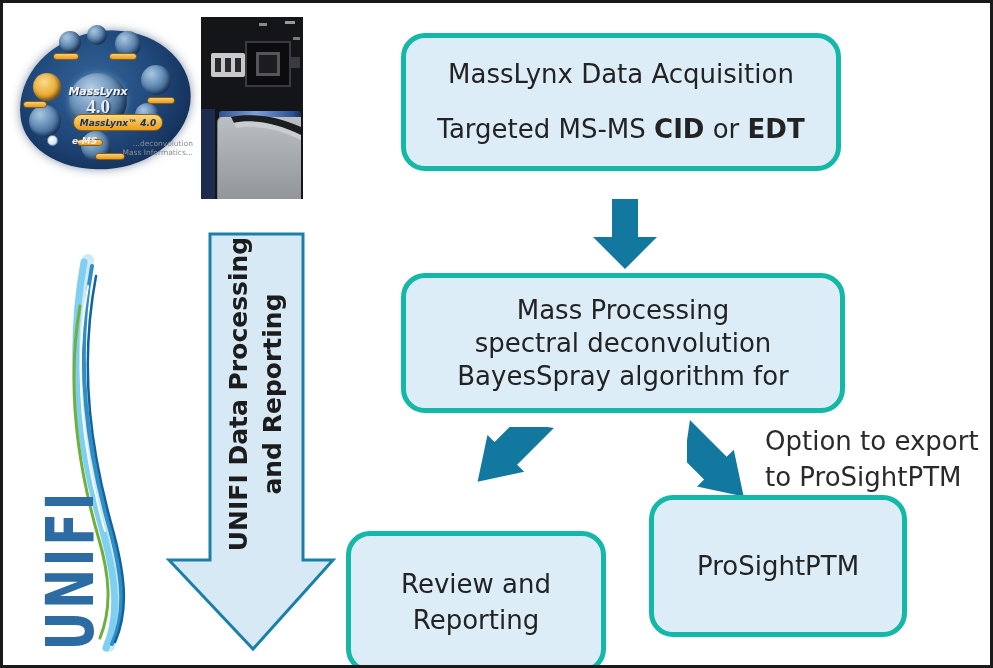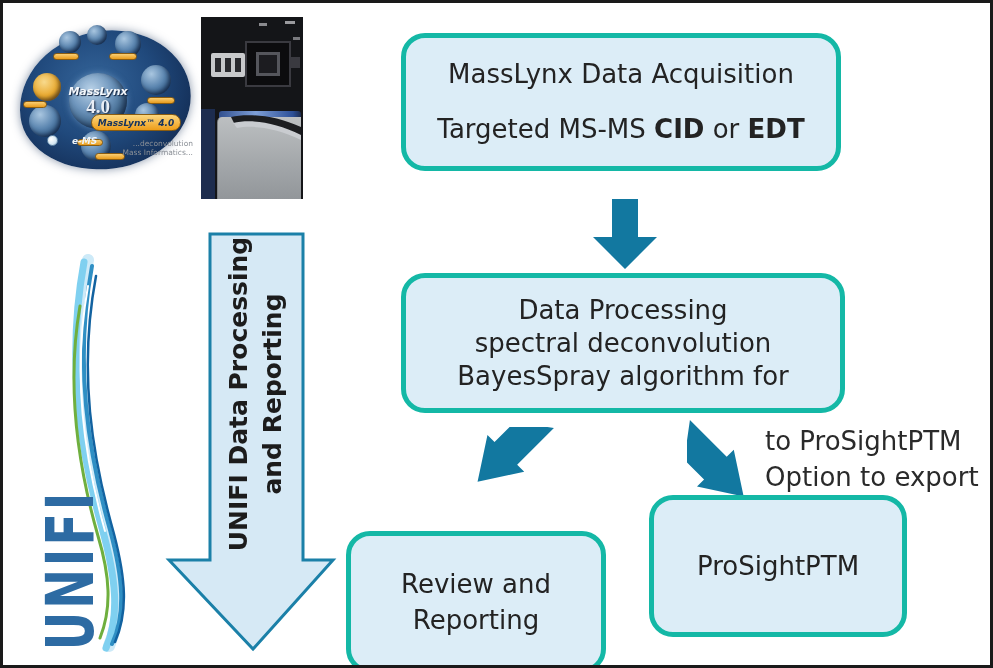--- a/index.html
+++ b/index.html
@@ -65,21 +65,21 @@
     display:flex;flex-direction:column;align-items:center;justify-content:center;
     box-shadow:inset -3px -3px 6px rgba(0,0,20,.5), 0 0 6px rgba(120,160,200,.6);
   }
   .ml-center-title{font-size:11px;font-weight:bold;font-style:italic;color:#f4f7fb;line-height:11px;text-shadow:1px 1px 1px #10213c;}
   .ml-center-version{font-size:19px;font-weight:bold;color:#e9eef5;line-height:19px;text-shadow:1px 1px 2px #0c1c36;font-family:Liberation Serif, serif;}
   .ml-pill{
     position:absolute;height:7px;border-radius:4px;
     background:linear-gradient(#f9cf74,#e89b1d);border:1px solid #8a5c10;
   }
   .ml-banner{
-    position:absolute;left:74px;top:101px;width:90px;height:17px;border-radius:9px;
+    position:absolute;left:56px;top:101px;width:90px;height:17px;border-radius:9px;
     background:linear-gradient(#fbd77f,#ee9d19);border:1px solid #8a5c10;
     display:flex;align-items:center;justify-content:center;
     font-size:9px;font-weight:bold;font-style:italic;color:#14325e;white-space:nowrap;
   }
   .ml-ems{position:absolute;left:30px;top:122px;display:flex;align-items:center;gap:14px;}
   .ml-globe{
     width:11px;height:11px;border-radius:50%;
     background:radial-gradient(circle at 35% 35%, #ffffff 0%, #d6e8f4 60%, #9dbdd6 100%);
     border:1px solid #6b8fae;
   }
@@ -192,40 +192,40 @@
   <div class="box box1">
     <div>MassLynx Data Acquisition</div>
     <div><span>Targeted MS-MS </span><b>CID</b><span> or </span><b>EDT</b></div>
   </div>
 
   <svg class="flow-arrow" style="left:590px;top:196px;" width="64" height="70" viewBox="0 0 64 70">
     <polygon points="19,0 45,0 45,38 64,38 32,70 0,38 19,38" fill="#1278a0"></polygon>
   </svg>
 
   <div class="box box2">
-    <div>Data Processing</div>
+    <div>Mass Processing</div>
     <div>spectral deconvolution</div>
     <div>BayesSpray algorithm for</div>
   </div>
 
   <svg class="flow-arrow" style="left:462px;top:424px;" width="100" height="100" viewBox="0 0 100 100">
     <g transform="translate(96,8) rotate(135)">
       <polygon points="0,10 52,10 52,0 92,26 52,52 52,42 0,42 12,26" fill="#1278a0"></polygon>
     </g>
   </svg>
 
   <svg class="flow-arrow" style="left:684px;top:408px;" width="100" height="100" viewBox="0 0 100 100">
     <g transform="translate(10,2) rotate(45)">
       <polygon points="0,10 52,10 52,0 92,26 52,52 52,42 0,42 12,26" fill="#1278a0"></polygon>
     </g>
   </svg>
 
   <div class="note">
+    <div>Option to export</div>
     <div>to ProSightPTM</div>
-    <div>Option to export</div>
   </div>
 
   <div class="box box3">
     <div>Review and</div>
     <div>Reporting</div>
   </div>
 
   <div class="box box4">
     <div>ProSightPTM</div>
   </div>

